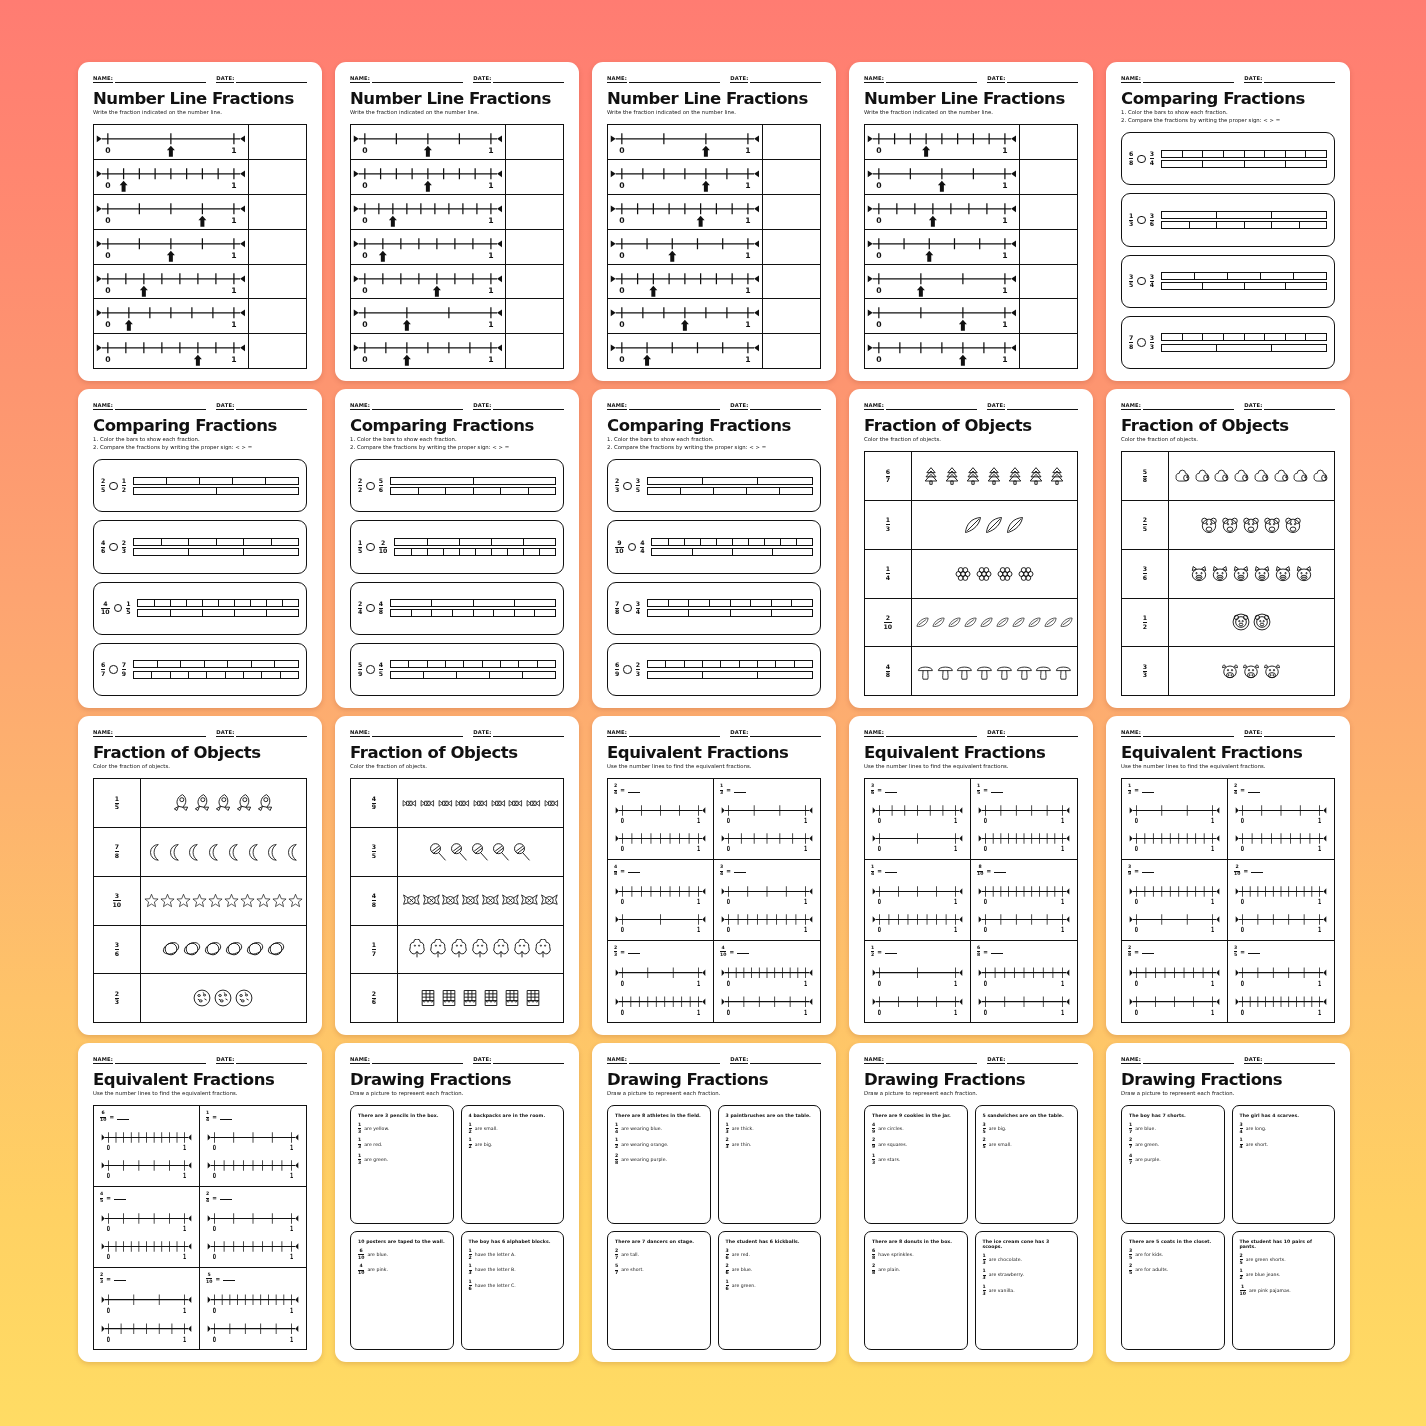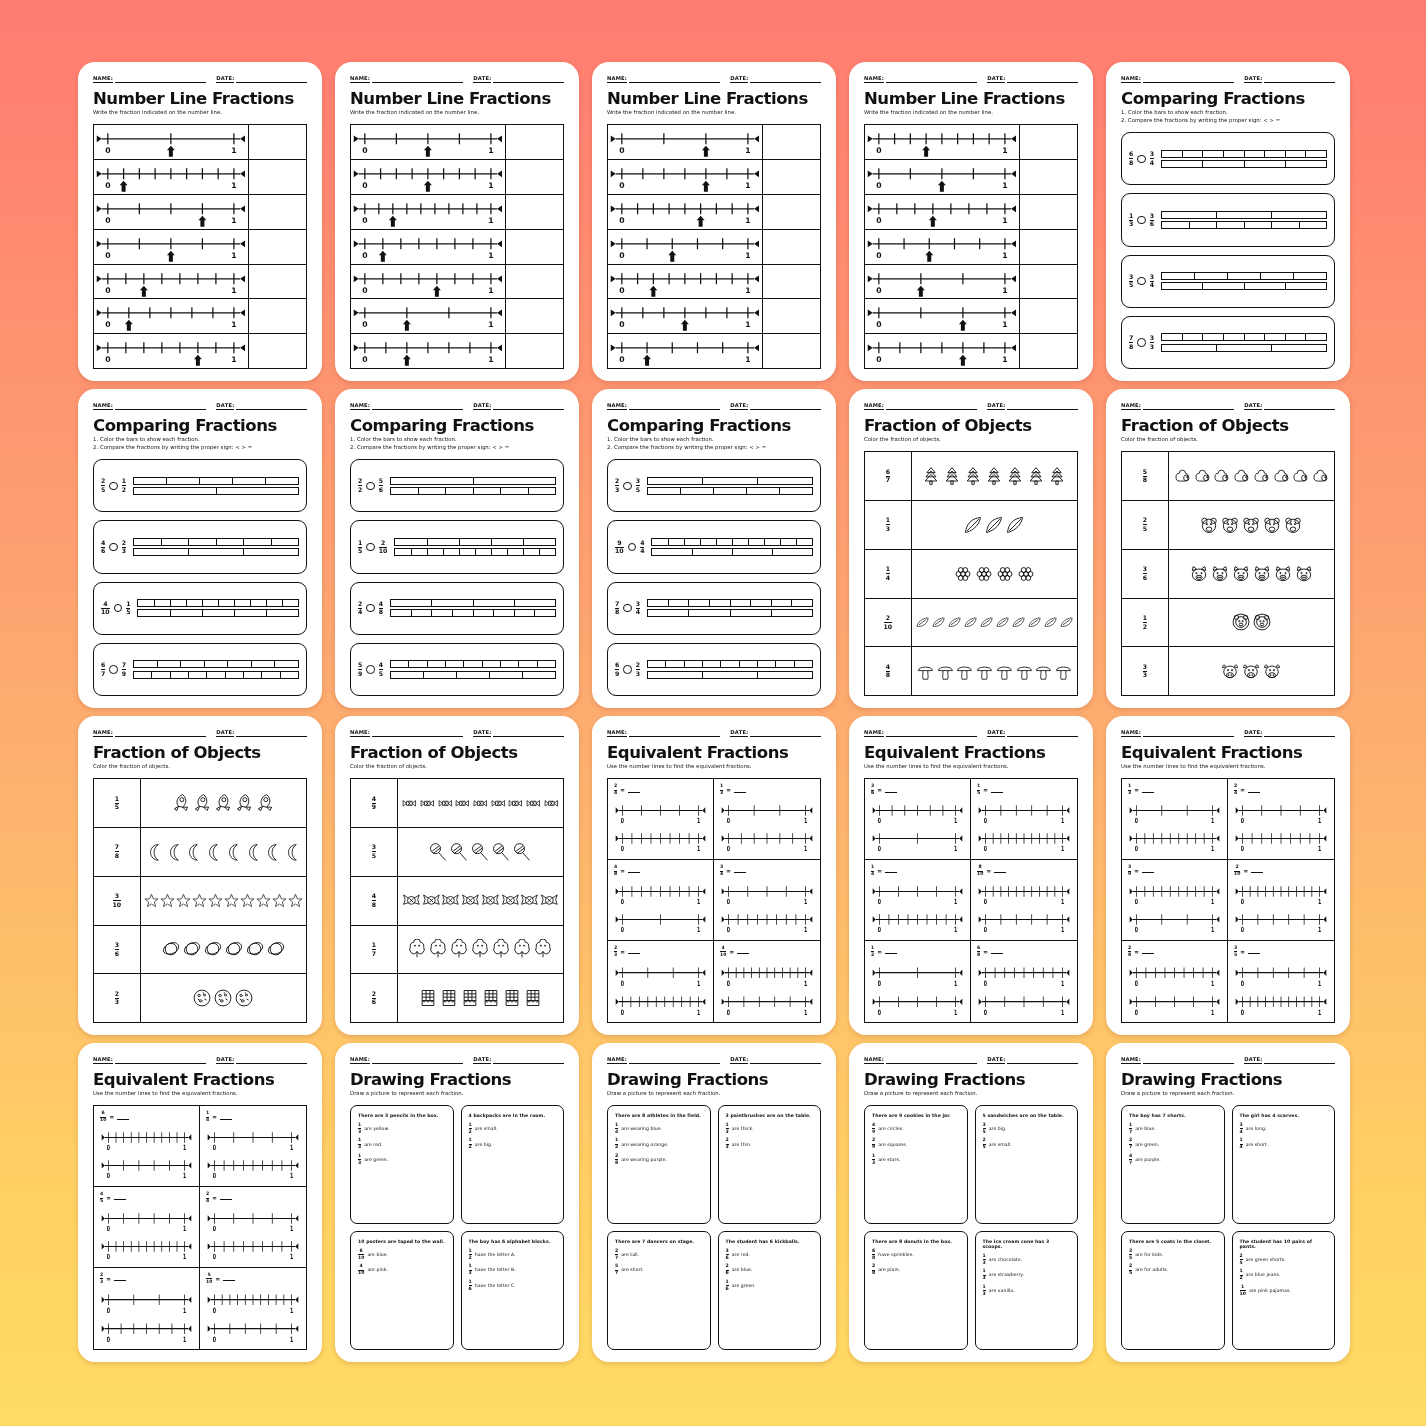--- a/index.html
+++ b/index.html
@@ -17,21 +17,21 @@
     left: 78px; top: 62px;
     width: 1272px; height: 1300px;
     display: grid;
     grid-template-columns: repeat(5, 1fr);
     grid-template-rows: repeat(4, 1fr);
     column-gap: 13px;
     row-gap: 8px;
   }
   .sheet {
     background: #fff;
-    border-radius: 17px;
+    border-radius: 11px;
     box-shadow: 0 2px 5px rgba(120,40,20,.18);
     padding: 13px 15px 12px 15px;
     display: flex;
     flex-direction: column;
     overflow: hidden;
     position: relative;
   }
   
   .nd { display: flex; gap: 10px; font-size: 5.2px; font-weight: 700;
         letter-spacing: .2px; margin-bottom: 7px; color:#111; }

